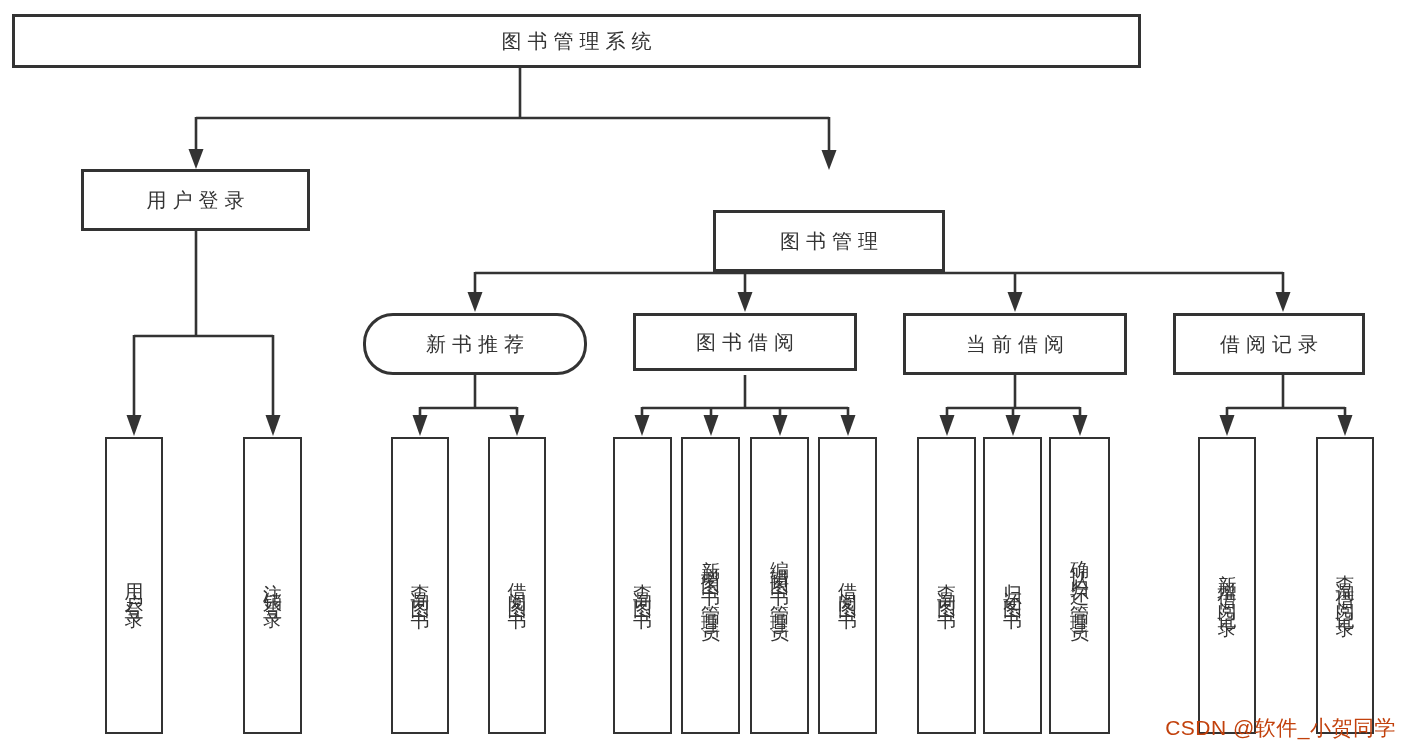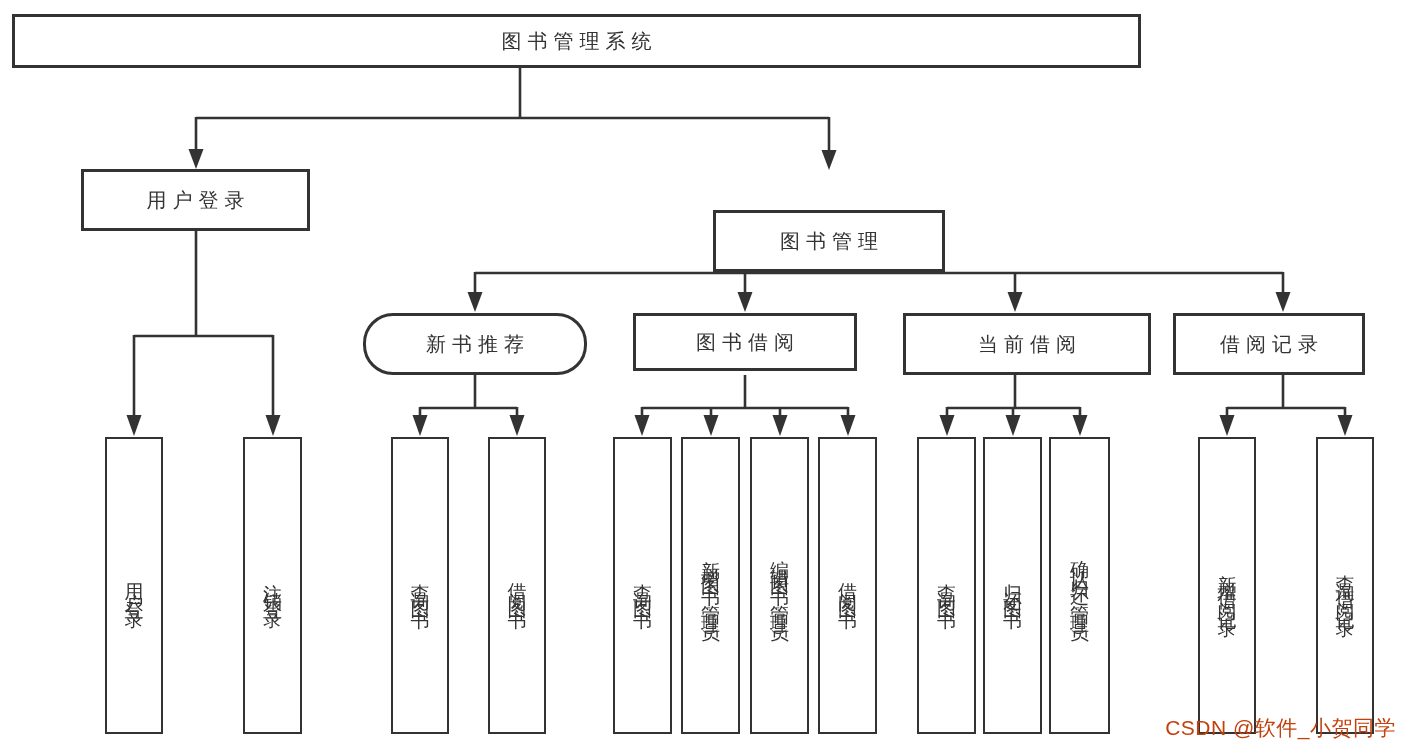--- a/index.html
+++ b/index.html
@@ -126,21 +126,21 @@
     </g>
   </svg>
 
   <div class="hbox" style="left:12px; top:14px; width:1129px; height:54px;">图书管理系统</div>
 
   <div class="hbox" style="left:81px; top:169px; width:229px; height:62px;">用户登录</div>
   <div class="hbox" style="left:713px; top:170px; width:232px; height:62px;margin-top:40px;">图书管理</div>
 
   <div class="hbox" style="left:363px; top:313px; width:224px; height:62px;border-radius:30px;">新书推荐</div>
   <div class="hbox" style="left:633px; top:313px; width:224px; height:58px;">图书借阅</div>
-  <div class="hbox" style="left:903px; top:313px; width:248px; height:62px;">当前借阅</div>
+  <div class="hbox" style="left:903px; top:313px; width:224px; height:62px;">当前借阅</div>
   <div class="hbox" style="left:1173px; top:313px; width:192px; height:62px;">借阅记录</div>
 
   <div class="vbox" style="left:105px; top:437px; width:58px; height:297px;">
     <span>用户登录</span>
   </div>
   <div class="vbox" style="left:243px; top:437px; width:59px; height:297px;">
     <span>注销登录</span>
   </div>
 
   <div class="vbox" style="left:391px; top:437px; width:58px; height:297px;">

